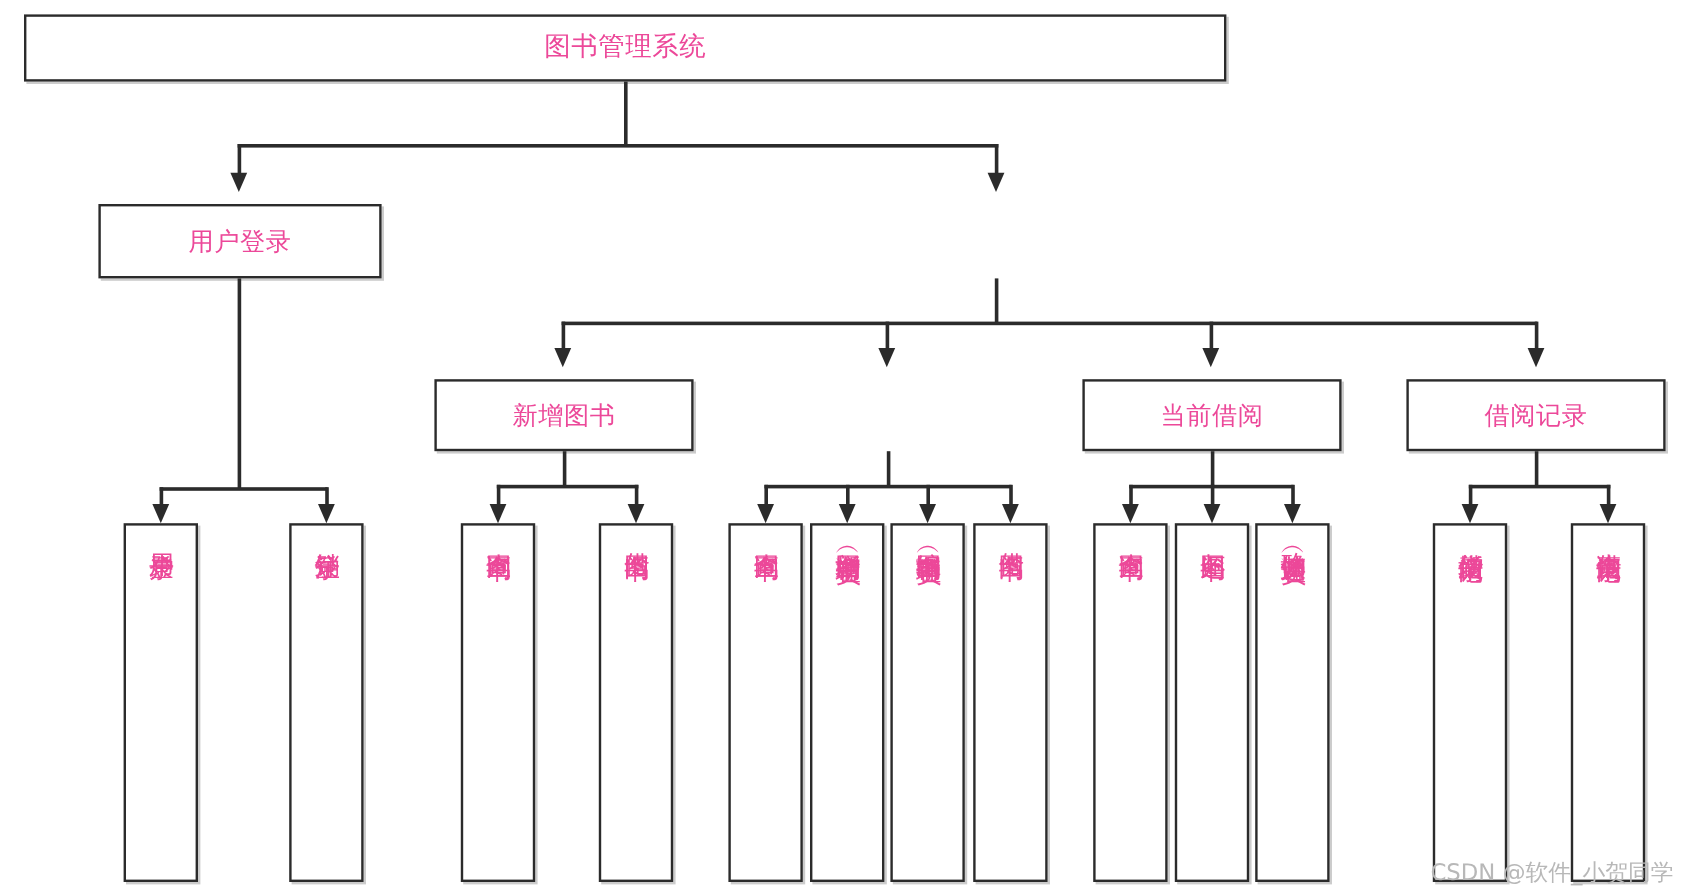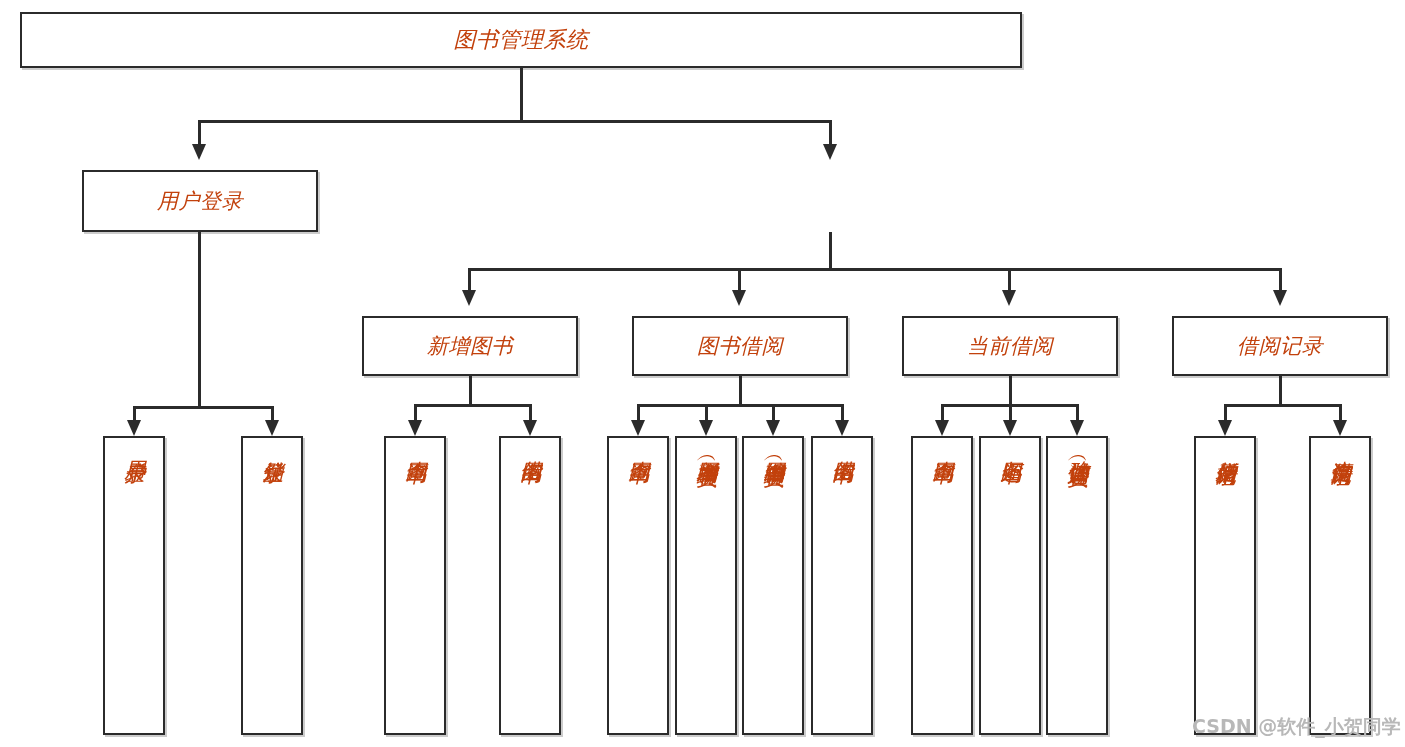--- a/index.html
+++ b/index.html
@@ -20,25 +20,24 @@
     box-sizing: border-box;
     background: #ffffff;
     border: 2.5px solid #2b2b2b;
     display: flex;
     align-items: center;
     justify-content: center;
     box-shadow: 2px 2px 0 rgba(0,0,0,0.20);
   }
   .node .label {
     font-size: 21px;
-    color: #c2410c;
+    color: #ec4899;
     line-height: 1.18;
     letter-spacing: 0.5px;
     white-space: nowrap;
-    font-style: italic;
   }
   .node.vertical {
     align-items: flex-start;
     padding-top: 6px;
   }
   .node.vertical .label {
     writing-mode: vertical-rl;
     text-orientation: upright;
     font-size: 21px;
     line-height: 1.12;
@@ -105,23 +104,20 @@
   <div class="edge v" style="left:1008px; top:268px; width:2.5px; height:24px;"></div>
   <div class="edge v" style="left:1279px; top:268px; width:2.5px; height:24px;"></div>
   <div class="arrow" style="left:462px; top:290px;"></div>
   <div class="arrow" style="left:732px; top:290px;"></div>
   <div class="arrow" style="left:1002px; top:290px;"></div>
   <div class="arrow" style="left:1273px; top:290px;"></div>
 
   <div class="node" style="left:362px; top:316px; width:216px; height:60px;">
     <span class="label">新增图书</span>
   </div>
-  <div class="node" style="left:632px; top:316px; width:216px; height:60px;">
-    <span class="label">图书借阅</span>
-  </div>
   <div class="node" style="left:902px; top:316px; width:216px; height:60px;">
     <span class="label">当前借阅</span>
   </div>
   <div class="node" style="left:1172px; top:316px; width:216px; height:60px;">
     <span class="label">借阅记录</span>
   </div>
 
   <div class="edge v" style="left:469px; top:376px; width:2.5px; height:30px;"></div>
   <div class="edge h" style="left:414px; top:404px; width:118px; height:2.5px;"></div>
   <div class="edge v" style="left:414px; top:404px; width:2.5px; height:18px;"></div>
@@ -193,15 +189,15 @@
     <span class="label">确认归还（管理员）</span>
   </div>
 
   <div class="node vertical" style="left:1194px; top:436px; width:62px; height:299px;">
     <span class="label">新增借阅记录</span>
   </div>
   <div class="node vertical" style="left:1309px; top:436px; width:62px; height:299px;">
     <span class="label">查询借阅记录</span>
   </div>
 
-  <div class="watermark" style="left:1192px; top:714px;font-weight:bold;">CSDN @软件_小贺同学</div>
+  <div class="watermark" style="left:1192px; top:714px;">CSDN @软件_小贺同学</div>
 
 </div>
 
 </body></html>

